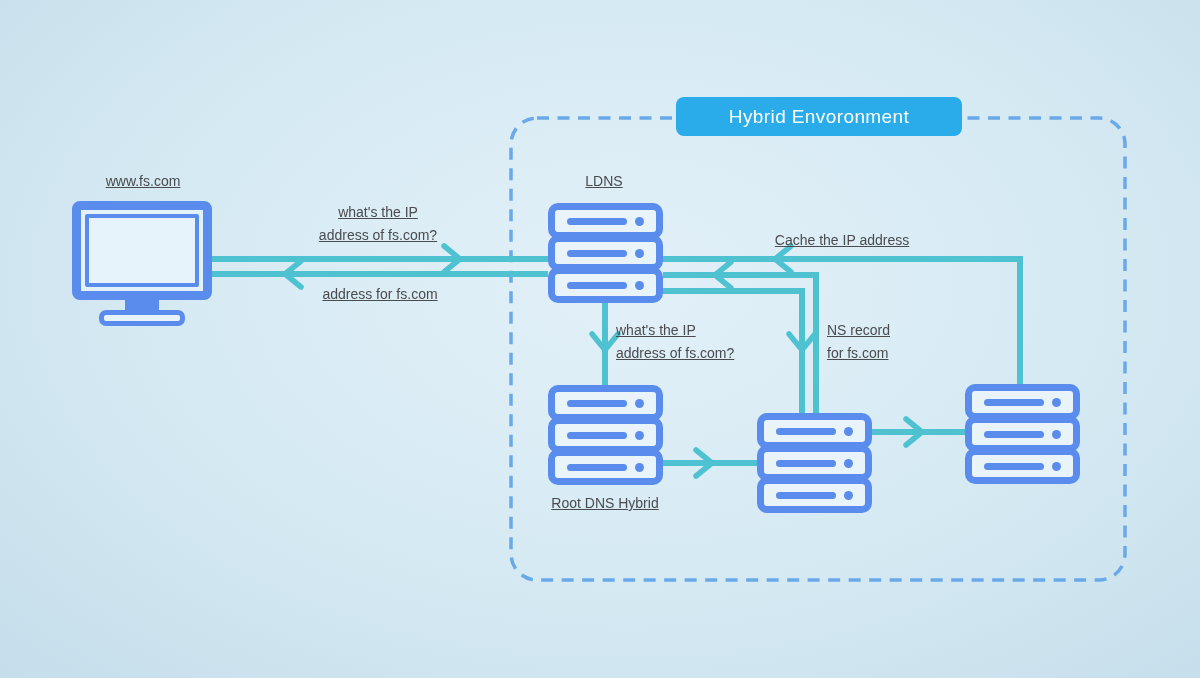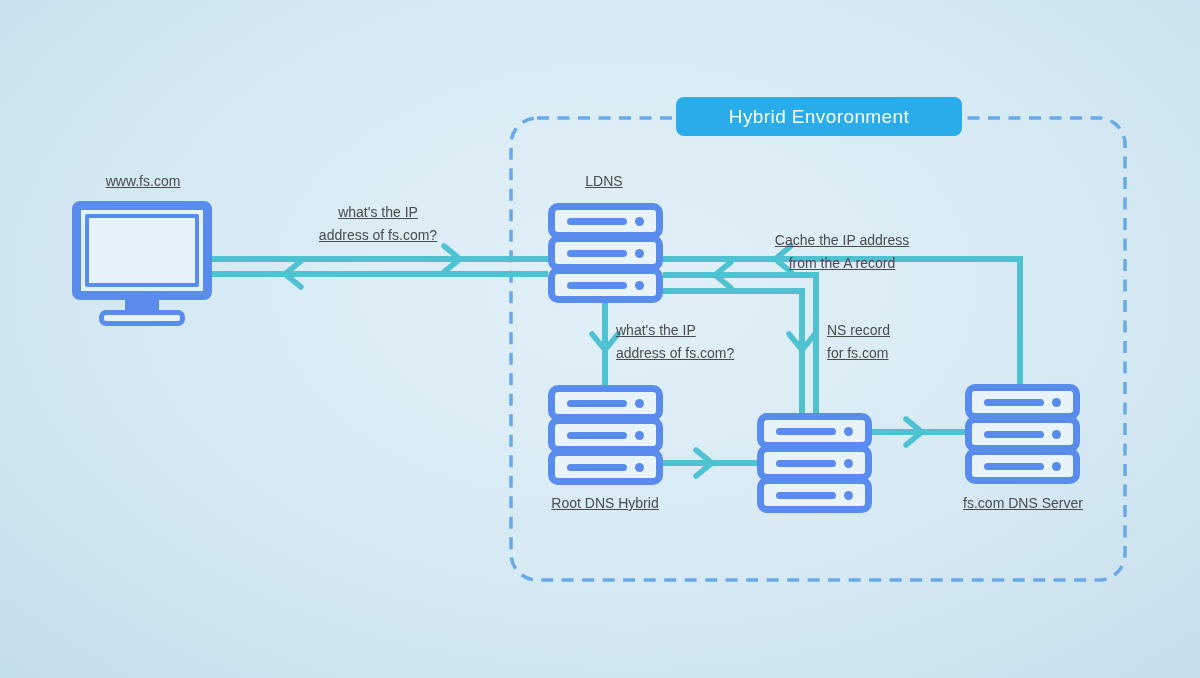--- a/index.html
+++ b/index.html
@@ -174,31 +174,30 @@
       </div>
     <div class="slot">
         <div class="bar"></div>
         <div class="dot"></div>
       </div>
   </div>
 
   <div class="label center" style="left:143px;top:170px;">www.fs.com</div>
   <div class="label center" style="left:604px;top:170px;">LDNS</div>
   <div class="label center" style="left:605px;top:492px;">Root DNS Hybrid</div>
-  <div class="label center" style="left:1023px;top:492px;">fs.com DNS Server</div>
 
   <div class="label center" style="left:378px;top:201px;">
     <span>what's the IP</span>
     <span>address of fs.com?</span>
   </div>
   <div class="label center" style="left:380px;top:283px;">
+    <span>address for fs.com</span>
   </div>
   <div class="label center" style="left:842px;top:201px;margin-top:28px;">
     <span>Cache the IP address</span>
-    <span>from the A record</span>
   </div>
   <div class="label" style="left:616px;top:319px;">
     <span>what's the IP</span>
     <span>address of fs.com?</span>
   </div>
   <div class="label" style="left:827px;top:319px;">
     <span>NS record</span>
     <span>for fs.com</span>
   </div>
 

